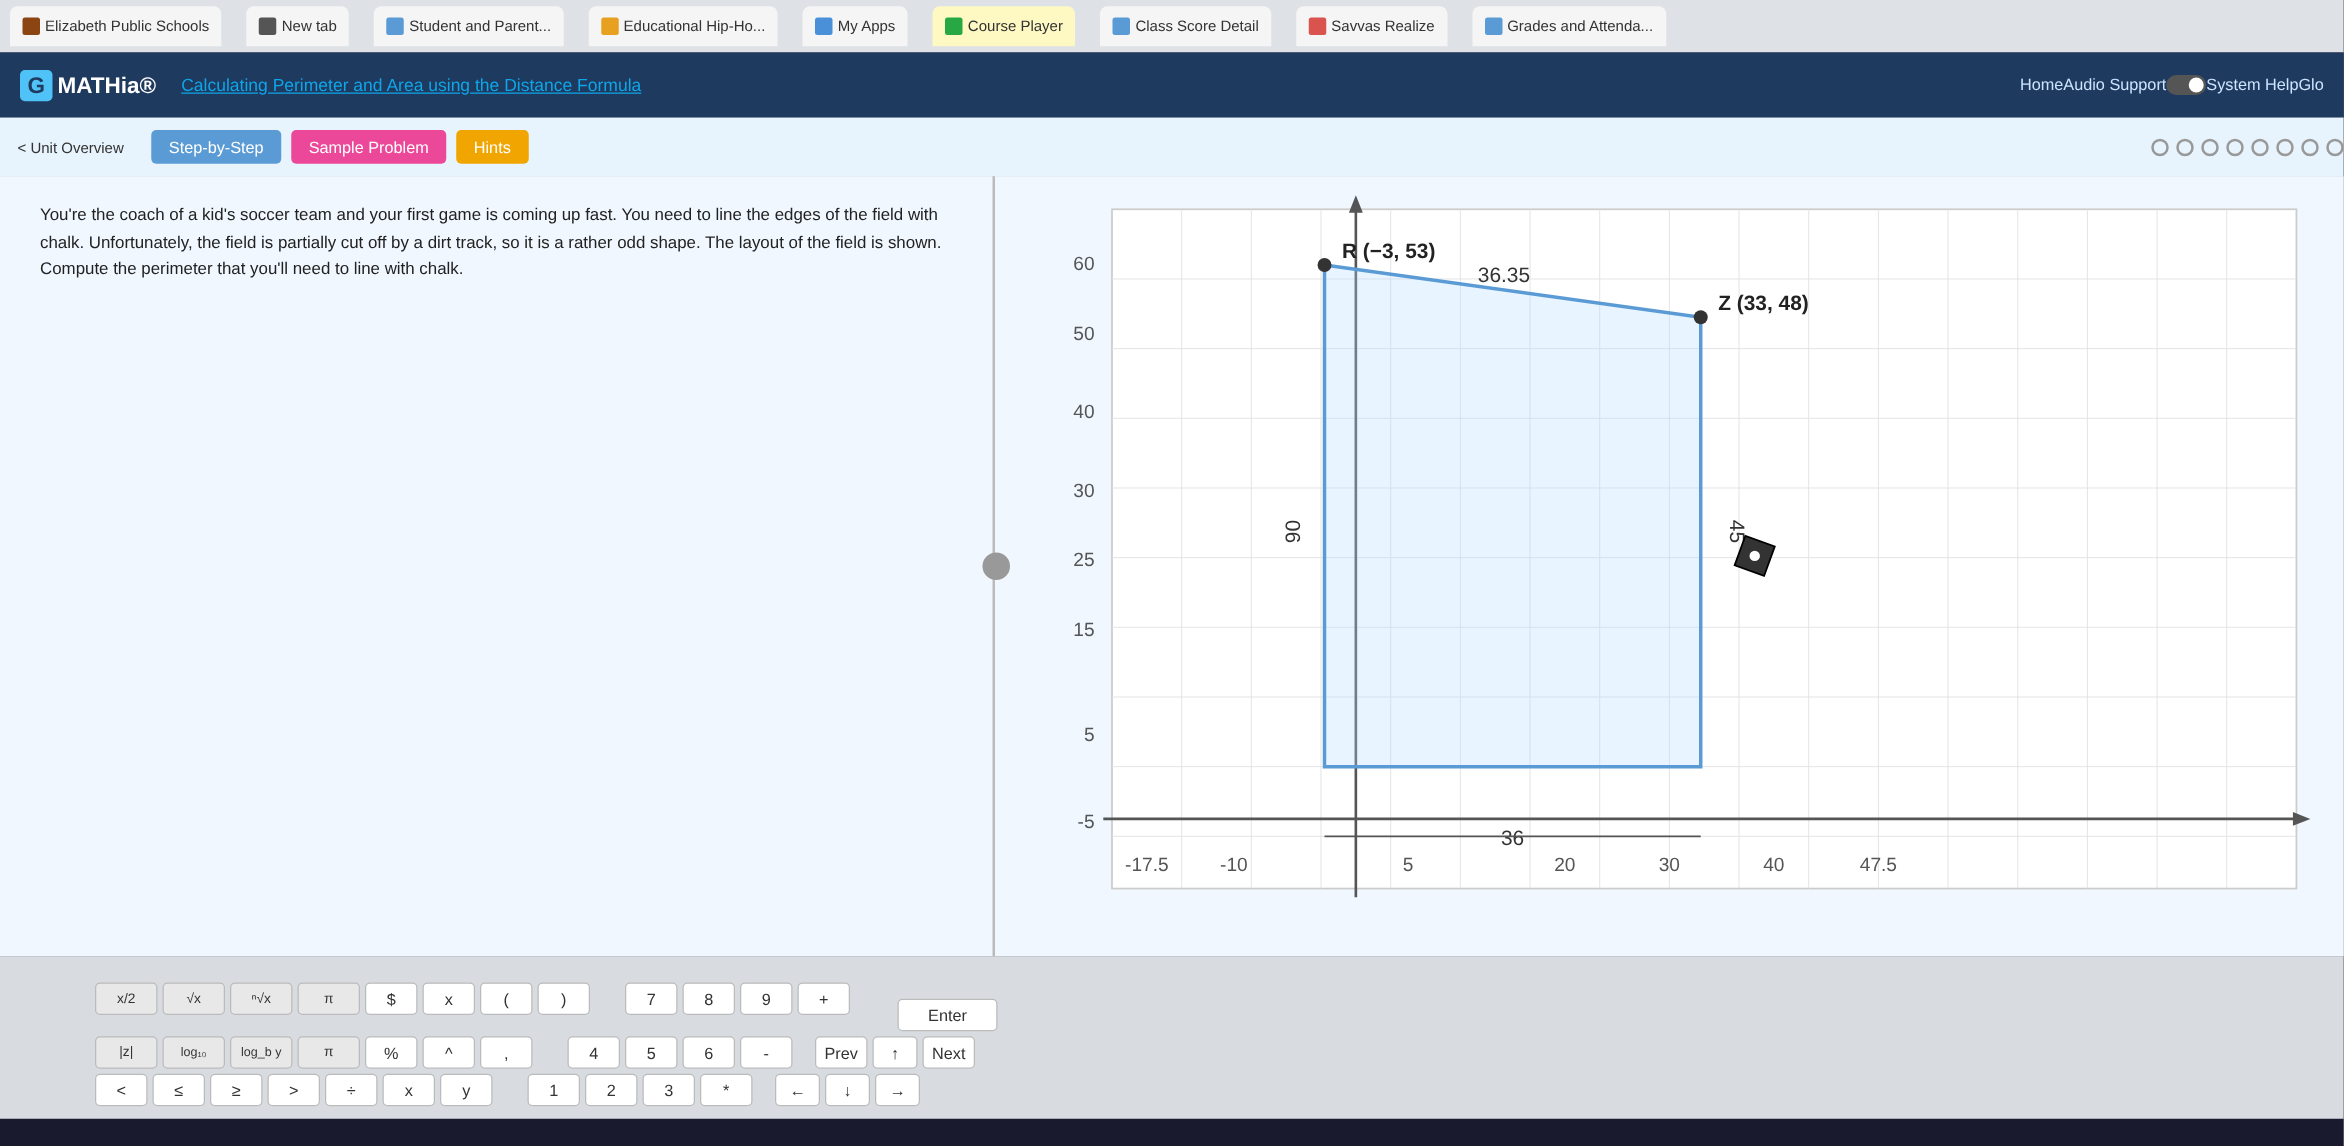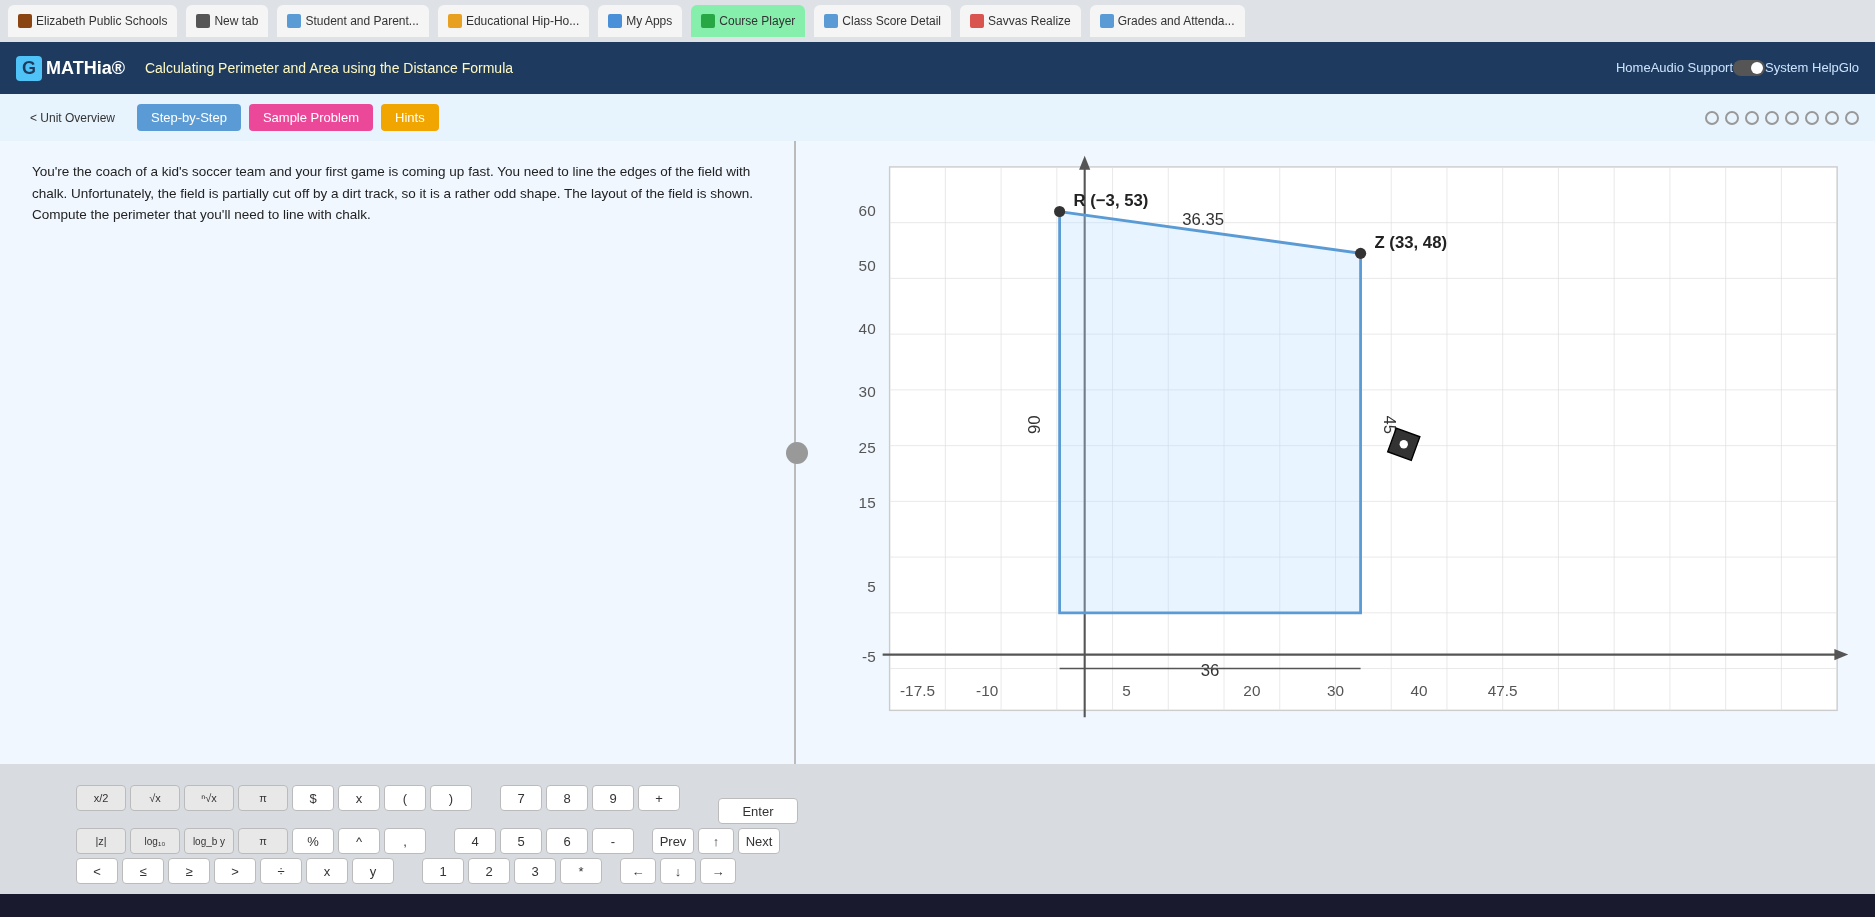--- a/index.html
+++ b/index.html
@@ -5,38 +5,38 @@
     * { margin: 0; padding: 0; box-sizing: border-box; }
     body { font-family: Arial, sans-serif; background: #1a1a2e; width: 1875px; height: 917px; overflow: hidden; }
 
     
     .tab-bar {
       background: #dee1e6;
       height: 42px;
       display: flex;
       align-items: center;
       padding: 0 8px;
-      gap: 9px;
+      gap: 20px;
       font-size: 12px;
       color: #333;
     }
     .tab-item {
       display: flex;
       align-items: center;
       gap: 4px;
       padding: 4px 10px;
       background: #f5f5f5;
       border-radius: 6px 6px 0 0;
       height: 32px;
       white-space: nowrap;
       cursor: pointer;
       font-size: 12px;
     }
     .tab-item.active {
-      background: #86efac;
+      background: #fef9c3;
     }
 
     
     .app-header {
       background: #1e3a5f;
       height: 52px;
       display: flex;
       align-items: center;
       padding: 0 16px;
       color: white;
@@ -53,22 +53,23 @@
     .app-logo .logo-g {
       background: #4fc3f7;
       color: #1e3a5f;
       padding: 2px 6px;
       border-radius: 4px;
       font-size: 18px;
       font-weight: 900;
     }
     .app-title {
       font-size: 14px;
-      color: #fef9c3;
+      color: #0ea5e9;
       flex: 1;
+      text-decoration: underline;
     }
     .header-nav {
       display: flex;
       font-size: 13px;
       color: #cce4ff;
     }
     .header-nav span { cursor: pointer; }
     .audio-toggle {
       display: flex;
       align-items: center;
@@ -88,21 +89,21 @@
       height: 12px;
       background: #fff;
       border-radius: 50%;
       top: 2px;
       right: 2px;
     }
 
     
     .nav-buttons {
       background: #e8f4fd;
-      padding: 10px 16px;
+      padding: 10px 0;
       display: flex;
       align-items: center;
       gap: 8px;
     }
     .nav-btn {
       padding: 6px 14px;
       border: none;
       border-radius: 4px;
       font-size: 13px;
       cursor: pointer;

